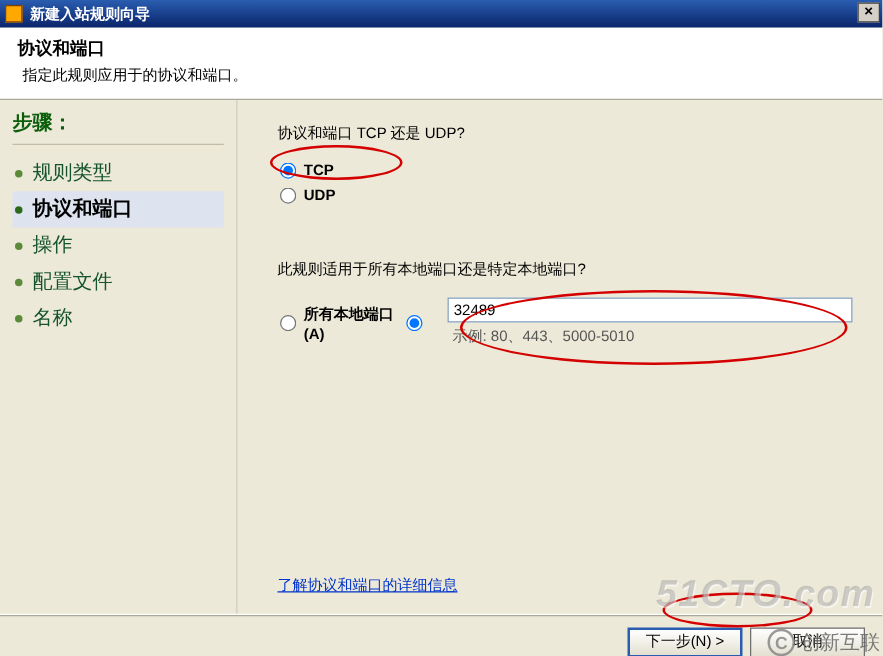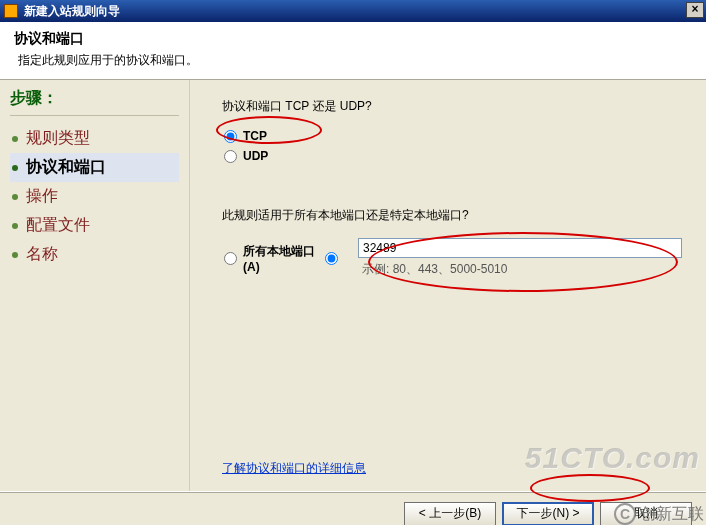--- a/index.html
+++ b/index.html
@@ -53,21 +53,21 @@
   .sidebar {
     width:190px;
     border-right:1px solid #d0ccc0;
     padding:8px 10px;
     font-size:16px;
   }
   .sidebar .steps-title { color:#0a5e0a; font-weight:bold; margin-bottom:6px; }
   .sidebar hr { border:none; border-top:1px solid #c0bca8; margin:4px 0 8px 0;}
   .sidebar .step {
     display:flex; align-items:center;
-    padding:4px 2px; cursor:pointer; color:#7f1d1d;
+    padding:4px 2px; cursor:pointer; color:#14532d;
   }
   .sidebar .step .bullet {
     width:6px; height:6px; border-radius:50%;
     background:#5a8a3a; margin-right:8px; flex-shrink:0;
   }
   .sidebar .step.current { background:#dde4ef; color:#000; font-weight:bold;}
   .sidebar .step.current .bullet { background:#2a6a1a;}
 
   .content {
     flex:1;
@@ -124,21 +124,21 @@
     border:2px solid #d40000;
     border-radius:50%;
     pointer-events:none;
   }
   .anno1 { left:216px; top:116px; width:106px; height:28px; }
   .anno2 { left:368px; top:232px; width:310px; height:60px; border-radius:50% / 50%; }
   .anno3 { left:530px; top:474px; width:120px; height:28px; border-radius:50% / 50%; }
 
   
   .wm-51cto {
-    position:absolute; right:6px; bottom:50px;
+    position:absolute; right:6px; bottom:32px;
     font-family:Arial; font-weight:bold; font-style:italic; font-size:30px;
     color:rgba(150,150,150,0.45); letter-spacing:1px; pointer-events:none;
     text-shadow:1px 1px 0 rgba(255,255,255,0.5);
   }
   .wm-cx {
     position:absolute; right:2px; bottom:0px;
     display:flex; align-items:center; gap:4px;
     color:#666; font-size:16px; font-family:"Microsoft YaHei",Arial;
     pointer-events:none; opacity:0.85;
   }
@@ -218,21 +218,20 @@
       </div>
     </div>
 
     <div class="link-row">
       <a>了解协议和端口的详细信息</a>
     </div>
   </div>
 </div>
 
 <div class="footer">
-  <button class="btn">&lt; 上一步(B)</button>
   <button class="btn default">下一步(N) &gt;</button>
   <button class="btn">取消</button>
 </div>
 
 <div class="anno anno1"></div>
 <div class="anno anno2"></div>
 <div class="anno anno3"></div>
 
 <div class="wm-51cto">51CTO.com</div>
 <div class="wm-cx">

